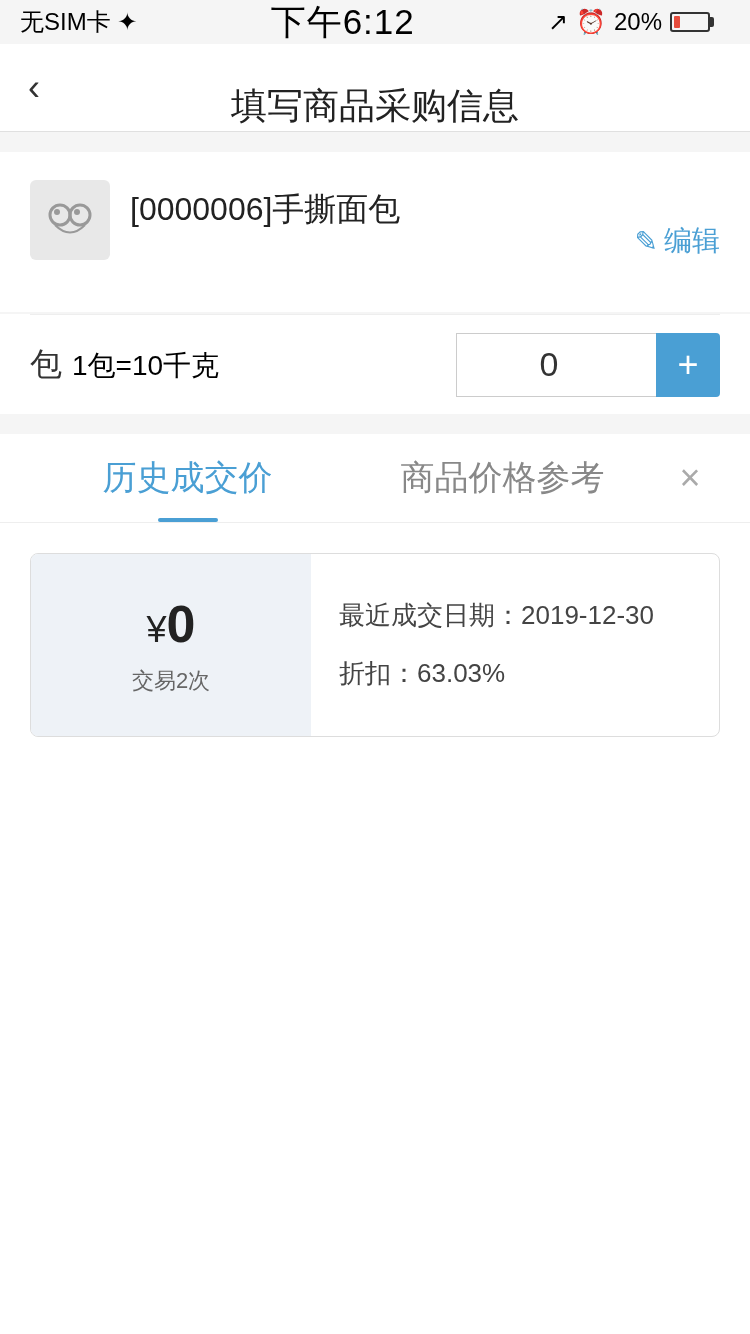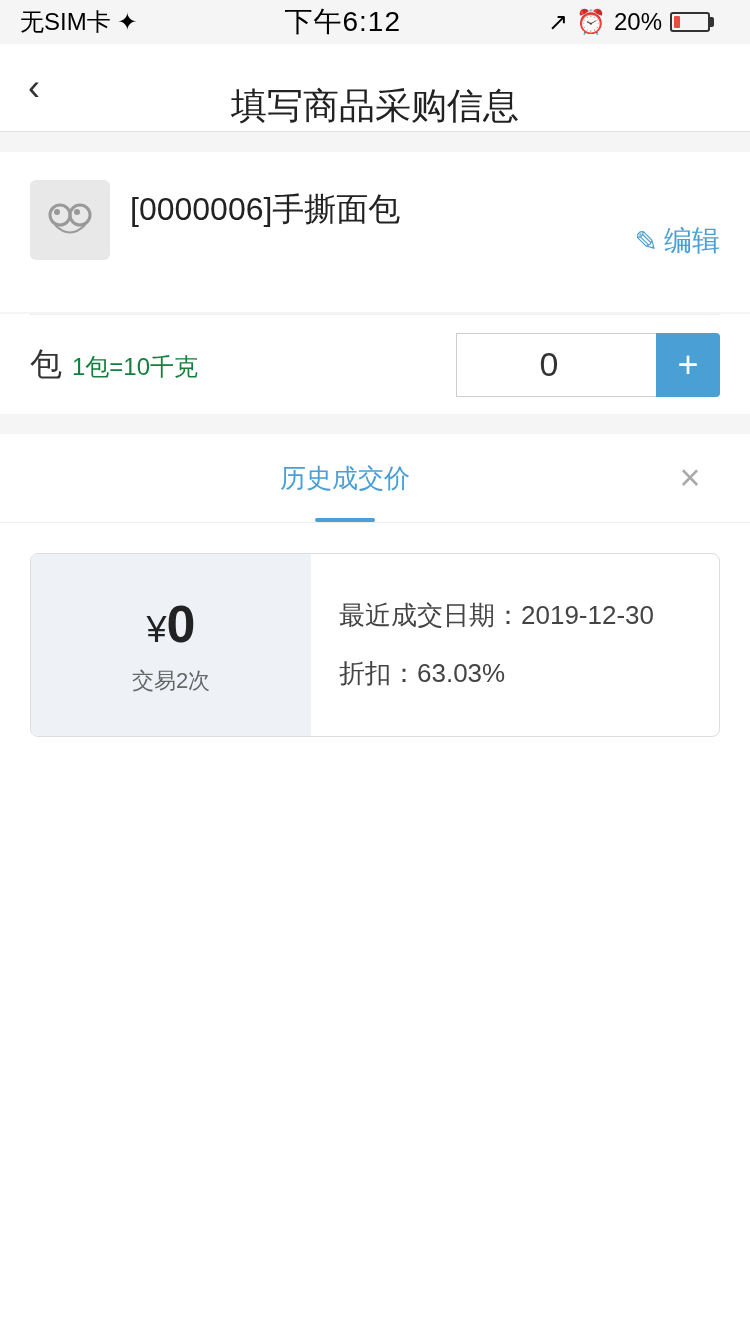--- a/index.html
+++ b/index.html
@@ -24,21 +24,21 @@
       font-size: 26px;
       font-weight: 500;
     }
     .status-left {
       display: flex;
       align-items: center;
       gap: 8px;
       font-size: 24px;
     }
     .status-center {
-      font-size: 28px;
+      font-size: 35px;
       font-weight: 500;
       letter-spacing: 1px;
     }
     .status-right {
       display: flex;
       align-items: center;
       gap: 8px;
       font-size: 24px;
     }
     .battery-icon {
@@ -208,22 +208,22 @@
       display: flex;
       align-items: baseline;
       gap: 10px;
     }
     .quantity-unit {
       font-size: 32px;
       font-weight: 500;
       color: #333;
     }
     .quantity-hint {
-      font-size: 24px;
-      color: #15803d;
+      font-size: 28px;
+      color: #000000;
     }
     .quantity-input-group {
       display: flex;
       align-items: center;
       gap: 0;
     }
     .quantity-input {
       width: 200px;
       height: 64px;
       border: 1px solid #ccc;
@@ -260,21 +260,21 @@
       border-bottom: 1px solid #eee;
       padding: 0 30px;
     }
     .tab-item {
       flex: 1;
       height: 88px;
       display: flex;
       flex-direction: column;
       align-items: center;
       justify-content: center;
-      font-size: 26px;
+      font-size: 34px;
       color: #888;
       cursor: pointer;
       position: relative;
     }
     .tab-item.active {
       color: #4a9fd4;
     }
     .tab-item.active::after {
       content: '';
       position: absolute;
@@ -411,20 +411,21 @@
     <div class="quantity-input-group">
       <input class="quantity-input" type="number" value="0" style="">
       <button class="quantity-plus">+</button>
     </div>
   </div>
 </div>
 
 <div class="tabs-section">
   <div class="tabs-header">
     <div class="tab-item active">历史成交价</div>
+    <div class="tab-item">商品价格参考</div>
     <div class="tab-close">×</div>
   </div>
 
   <div class="tabs-content">
     <div class="transaction-card">
       <div class="transaction-left">
         <div class="transaction-price">
           <span class="currency">¥</span><span>0</span>
         </div>
         <div class="transaction-count">交易2次</div>

